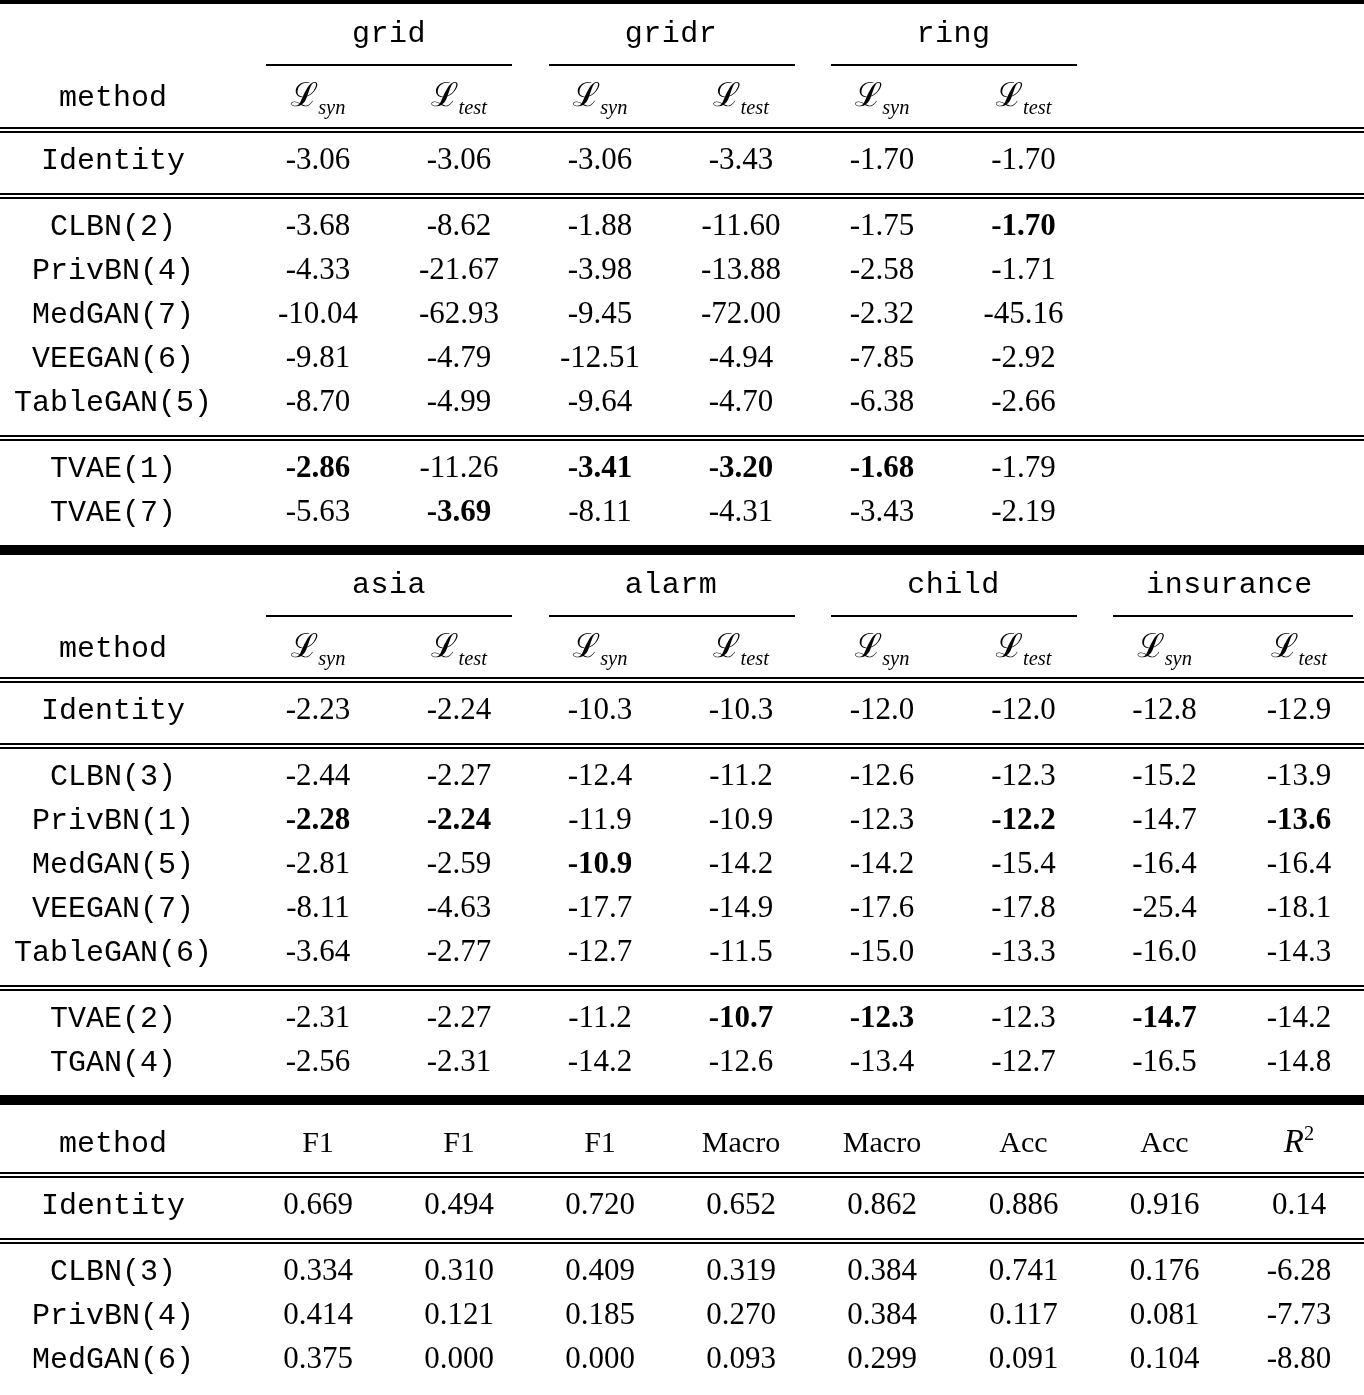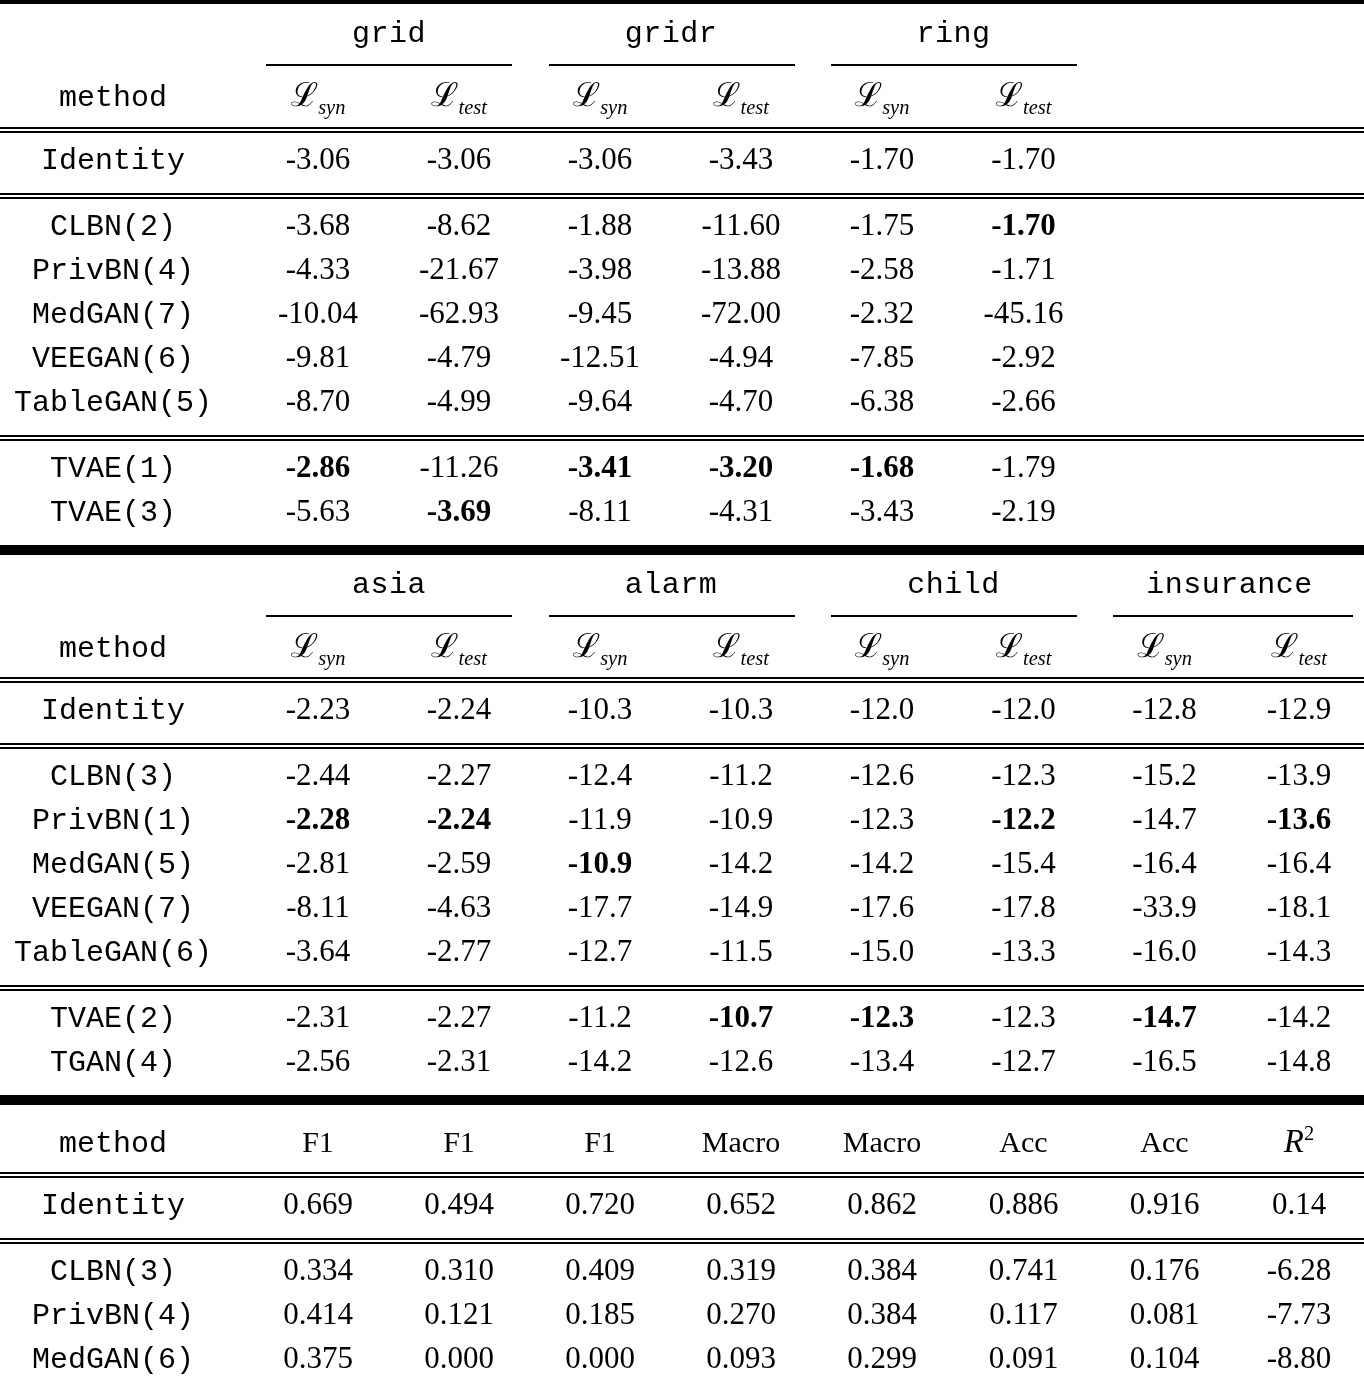--- a/index.html
+++ b/index.html
@@ -286,21 +286,21 @@
             <td class="num b">-2.86</td>
             <td class="num">-11.26</td>
             <td class="num b">-3.41</td>
             <td class="num b">-3.20</td>
             <td class="num b">-1.68</td>
             <td class="num">-1.79</td>
             <td class="num"></td>
             <td class="num"></td>
           </tr>
           <tr class="rowpad">
-            <td class="method-cell">TVAE(3)</td>
+            <td class="method-cell">TVAE(7)</td>
             <td class="num">-5.63</td>
             <td class="num b">-3.69</td>
             <td class="num">-8.11</td>
             <td class="num">-4.31</td>
             <td class="num">-3.43</td>
             <td class="num">-2.19</td>
             <td class="num"></td>
             <td class="num"></td>
           </tr>
         </tbody>
@@ -442,21 +442,21 @@
             <td class="num">-16.4</td>
           </tr>
           <tr class="rowpad">
             <td class="method-cell">VEEGAN(7)</td>
             <td class="num">-8.11</td>
             <td class="num">-4.63</td>
             <td class="num">-17.7</td>
             <td class="num">-14.9</td>
             <td class="num">-17.6</td>
             <td class="num">-17.8</td>
-            <td class="num">-33.9</td>
+            <td class="num">-25.4</td>
             <td class="num">-18.1</td>
           </tr>
           <tr class="rowpad">
             <td class="method-cell">TableGAN(6)</td>
             <td class="num">-3.64</td>
             <td class="num">-2.77</td>
             <td class="num">-12.7</td>
             <td class="num">-11.5</td>
             <td class="num">-15.0</td>
             <td class="num">-13.3</td>

